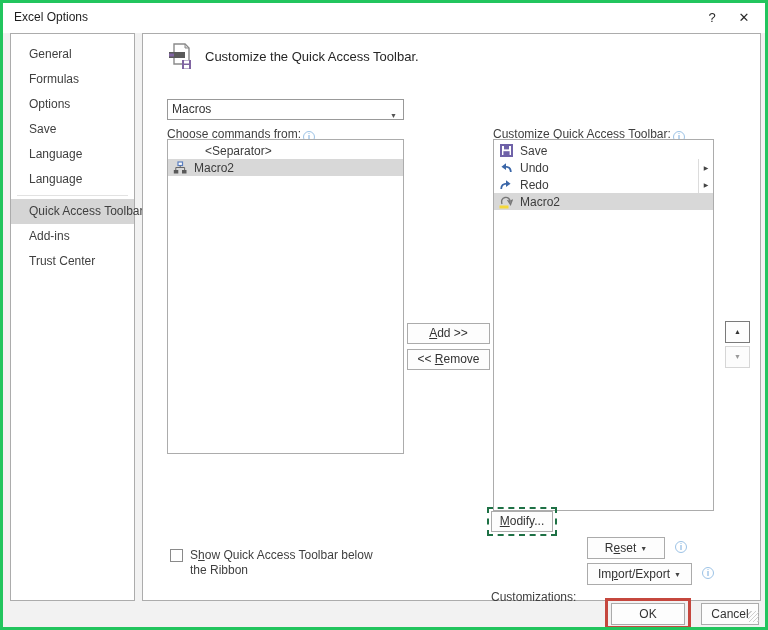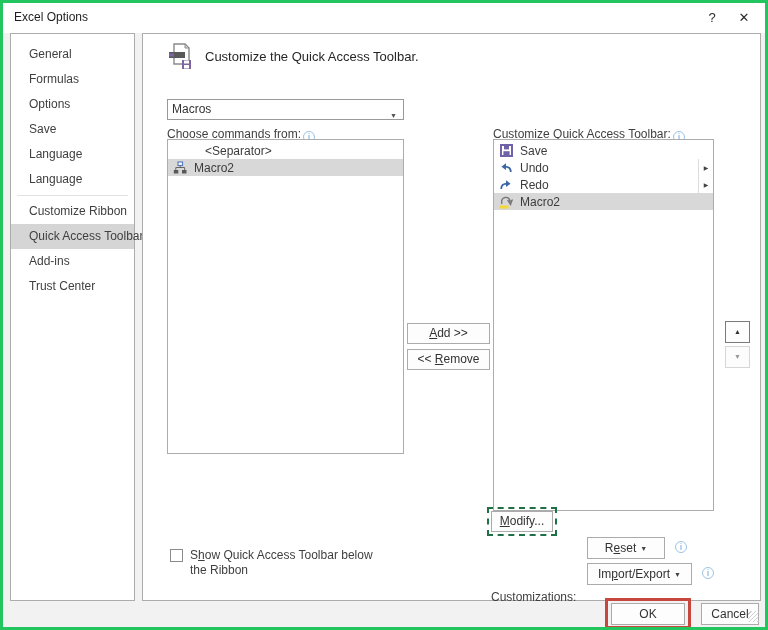--- a/index.html
+++ b/index.html
@@ -81,21 +81,20 @@
     </div>
 
     <div class="panel sidebar">
       <div class="side-item">General</div>
       <div class="side-item">Formulas</div>
       <div class="side-item">Options</div>
       <div class="side-item">Save</div>
       <div class="side-item">Language</div>
       <div class="side-item">Language</div>
       <div class="side-divider"></div>
-      <div class="side-item">Customize Ribbon</div>
       <div class="side-item selected">Quick Access Toolbar</div>
       <div class="side-item">Add-ins</div>
       <div class="side-item">Trust Center</div>
     </div>
 
     <div class="panel main">
 
       <span class="hdr-icon">
         <svg width="28" height="30" viewBox="0 0 28 30">
           <path d="M7 2 h11 l4 4 v16 h-15 z" fill="#ffffff" stroke="#8a8a8a" stroke-width="1.4"></path>

